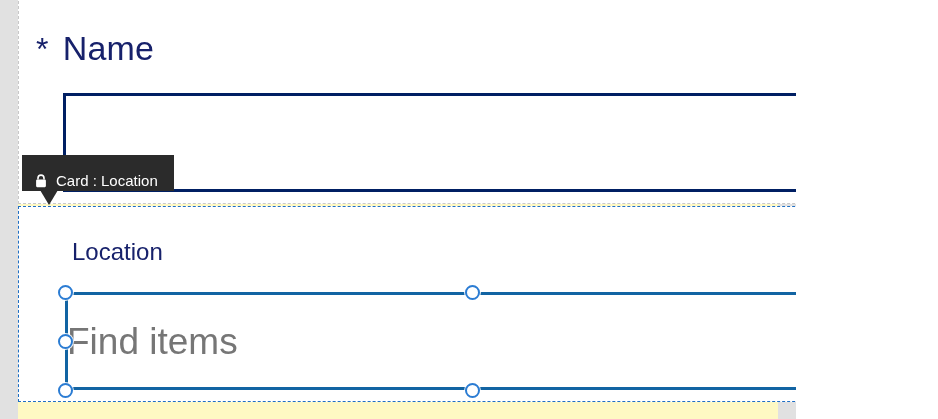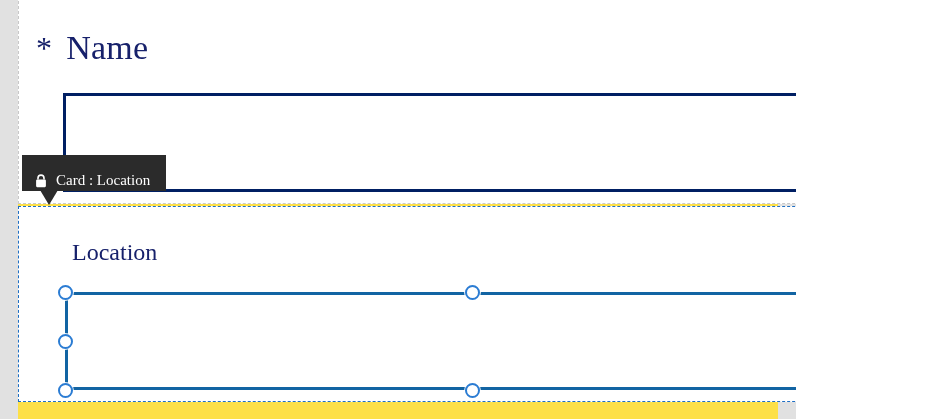--- a/index.html
+++ b/index.html
@@ -10,23 +10,22 @@
   body {
     width: 938px;
     height: 419px;
     font-family: "Liberation Sans", sans-serif;
     overflow: hidden;
   }
   #canvas {
     position: relative;
     width: 796px;
     height: 419px;
-    background: #fde047;
+    background: #fef9c3;
     overflow: hidden;
-    font-family: Liberation Serif, serif;
   }
 
   
   .gutter {
     position: absolute;
     top: 0;
     bottom: 0;
     background: #e1e1e1;
   }
   .gutter-left  { left: 0;  width: 18px; }
@@ -203,20 +202,21 @@
     <span>Card : Location</span>
   </div>
   <div class="badge-arrow"></div>
 
   <div class="card-location"></div>
 
   <div class="label-location">Location</div>
 
   <div class="combo"></div>
 
+  <div class="combo-placeholder">Find items</div>
 
   <div class="combo-button">
     <span>
       <svg width="48" height="30" viewBox="0 0 48 30" xmlns="http://www.w3.org/2000/svg">
         <polyline points="4,5 24,24 44,5" fill="none" stroke="#ffffff" stroke-width="7" stroke-linecap="butt" stroke-linejoin="miter"></polyline>
       </svg>
     </span>
   </div>
 
 <div class="handle" style="left: 58px; top: 285px;"></div>

